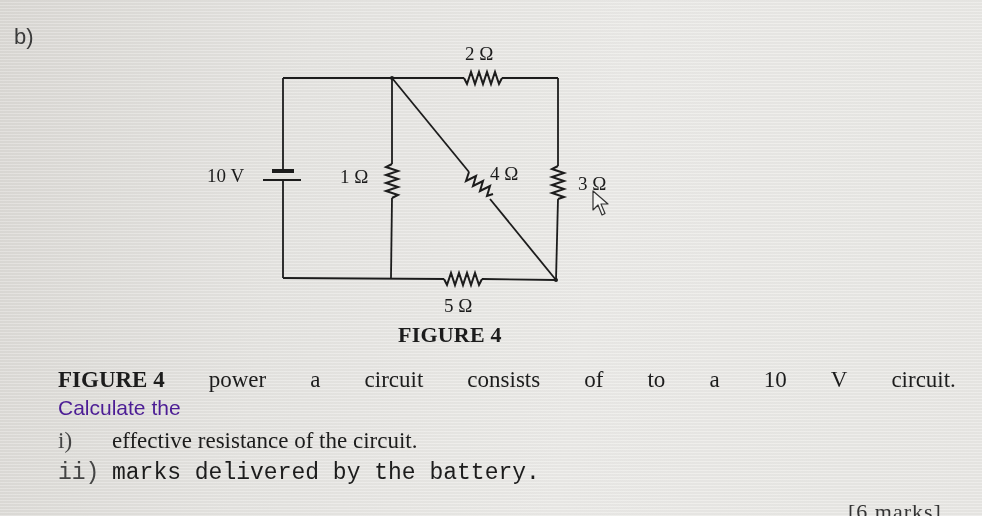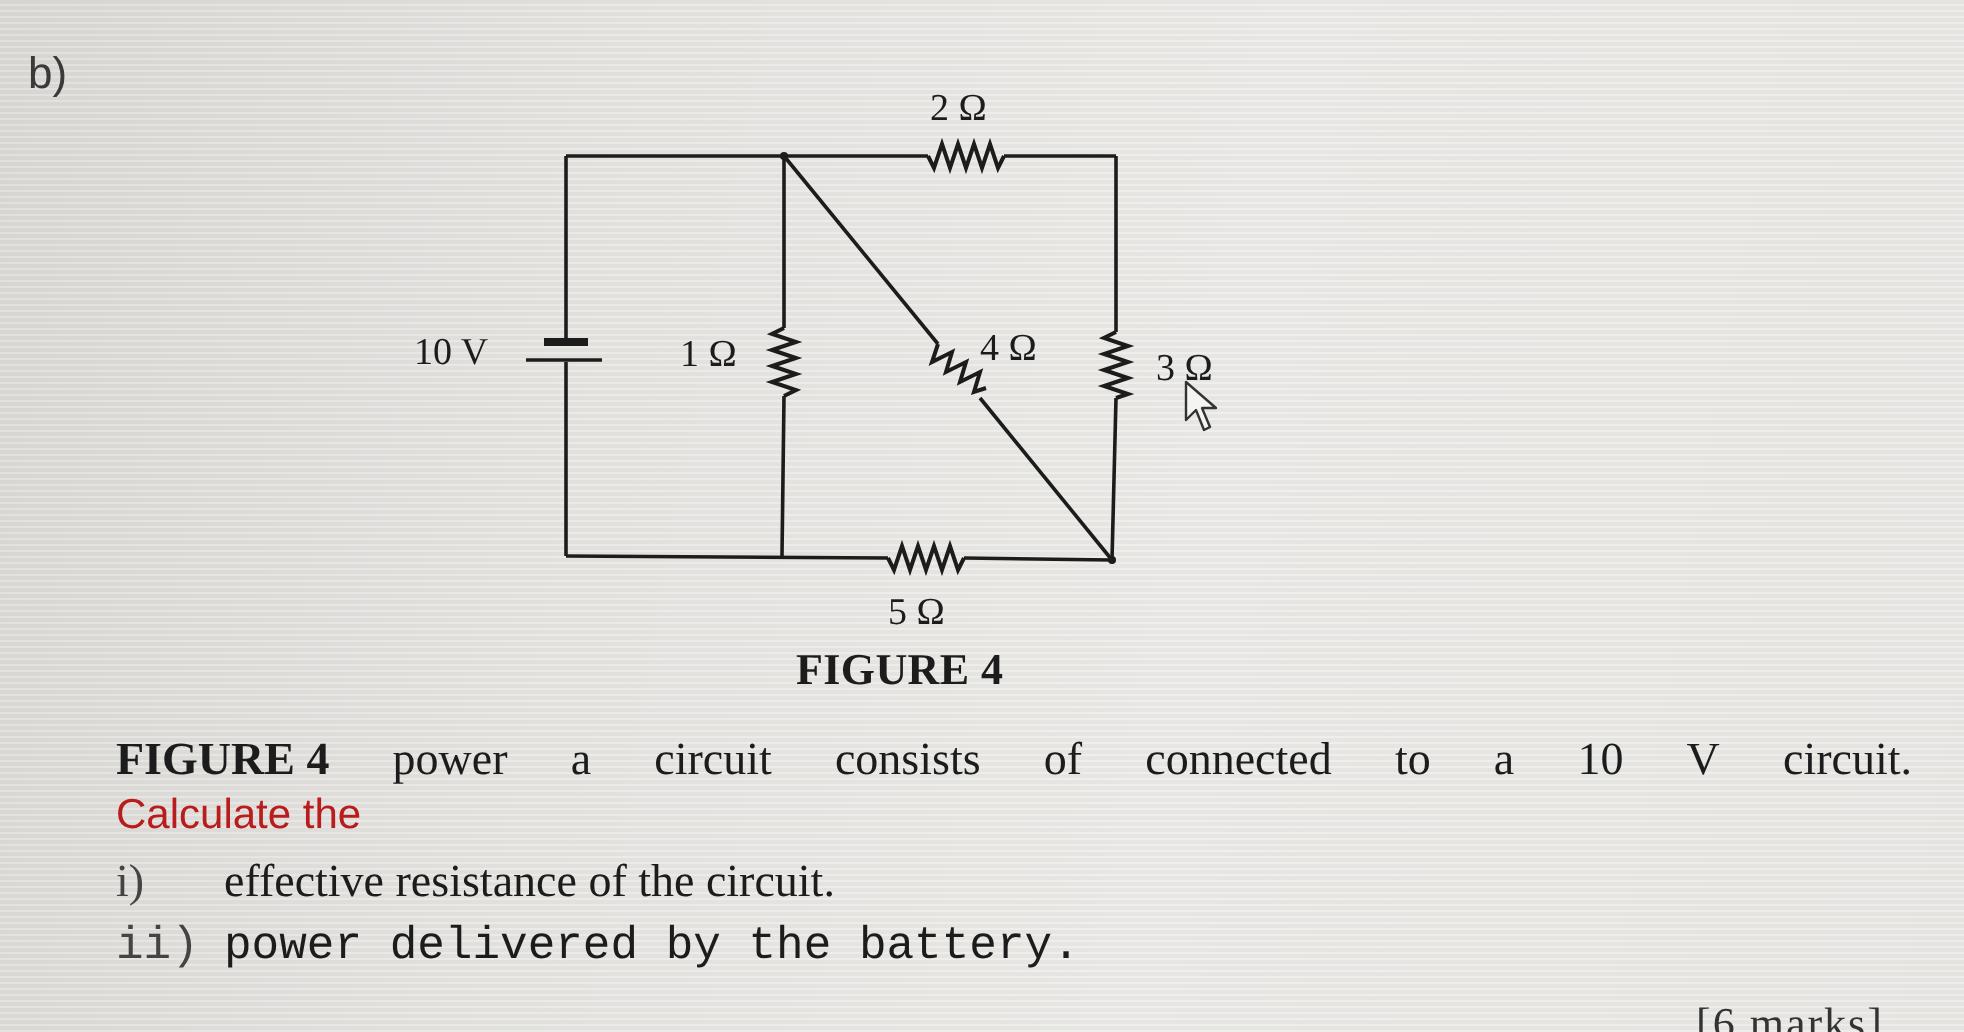--- a/index.html
+++ b/index.html
@@ -69,21 +69,21 @@
       font-size: 23px;
       line-height: 28px;
     }
     .para-line1 {
       display: flex;
       justify-content: space-between;
       width: 898px;
     }
     .para-line1 b { font-weight: bold; }
     .calc {
-      color: #b91c1c;
+      color: #4c1d95;
       font-family: "Liberation Sans", "DejaVu Sans", sans-serif;
       font-size: 21px;
     }
     .item {
       position: absolute;
       left: 58px;
       font-size: 23px;
       display: flex;
     }
     .item .num {
@@ -157,36 +157,35 @@
 <div class="figure-caption">FIGURE 4</div>
 
 <div class="paragraph">
   <div class="para-line1">
     <b>FIGURE 4</b>
     <span>power</span>
     <span>a</span>
     <span>circuit</span>
     <span>consists</span>
     <span>of</span>
-    <span>connected</span>
     <span>to</span>
     <span>a</span>
     <span>10</span>
     <span>V</span>
     <span>circuit.</span>
   </div>
   <div class="calc">Calculate the</div>
 </div>
 
 <div class="item item1">
   <span class="num">i)</span>
   <span>effective resistance of the circuit.</span>
 </div>
 <div class="item item2">
   <span class="num">ii)</span>
-  <span>power delivered by the battery.</span>
+  <span>marks delivered by the battery.</span>
 </div>
 
 <div class="marks">[6 marks]</div>
 
 <svg class="cursor" viewBox="0 0 20 28">
   <path d="M1,1 L1,20 L6,15 L10,25 L13,23.5 L9,14 L16,14 Z" fill="#f4f4f2" stroke="#333" stroke-width="1.2" stroke-linejoin="round"></path>
 </svg>
 
 </body></html>

